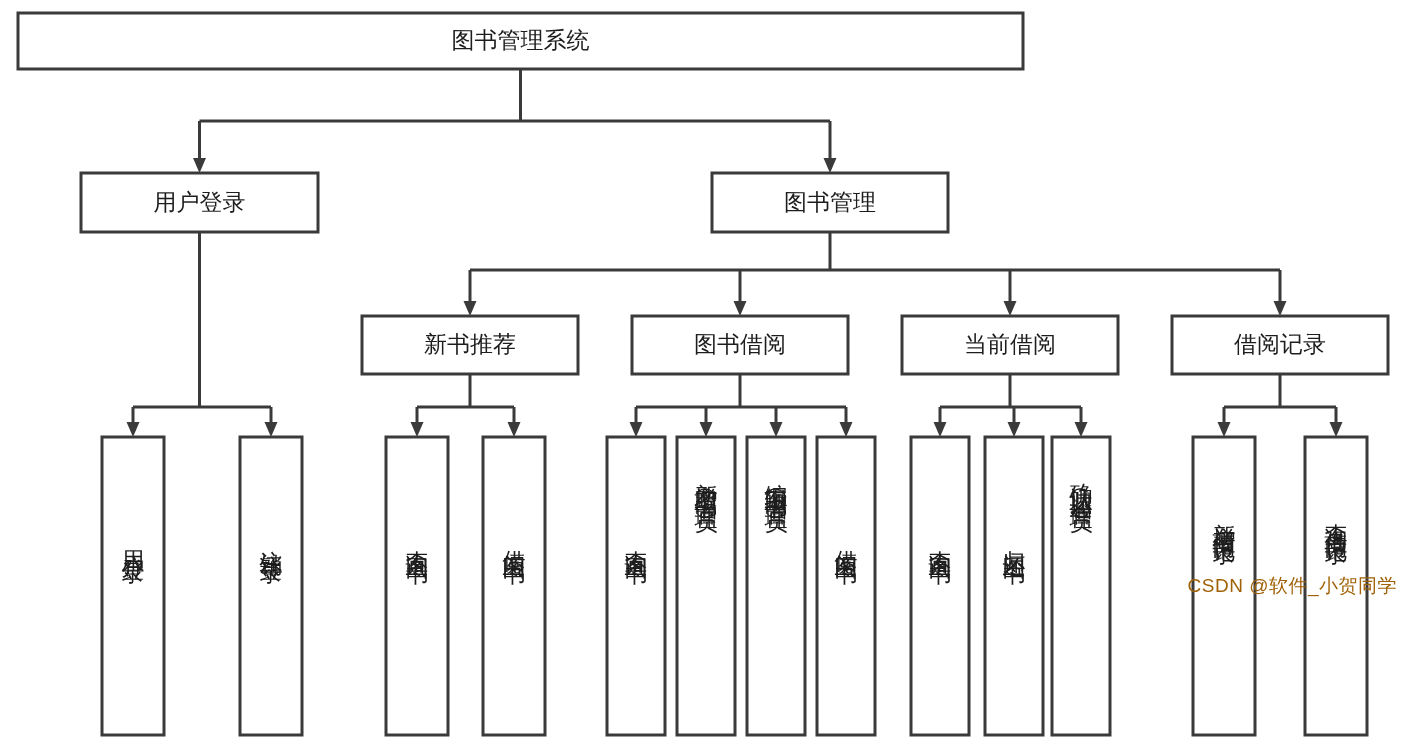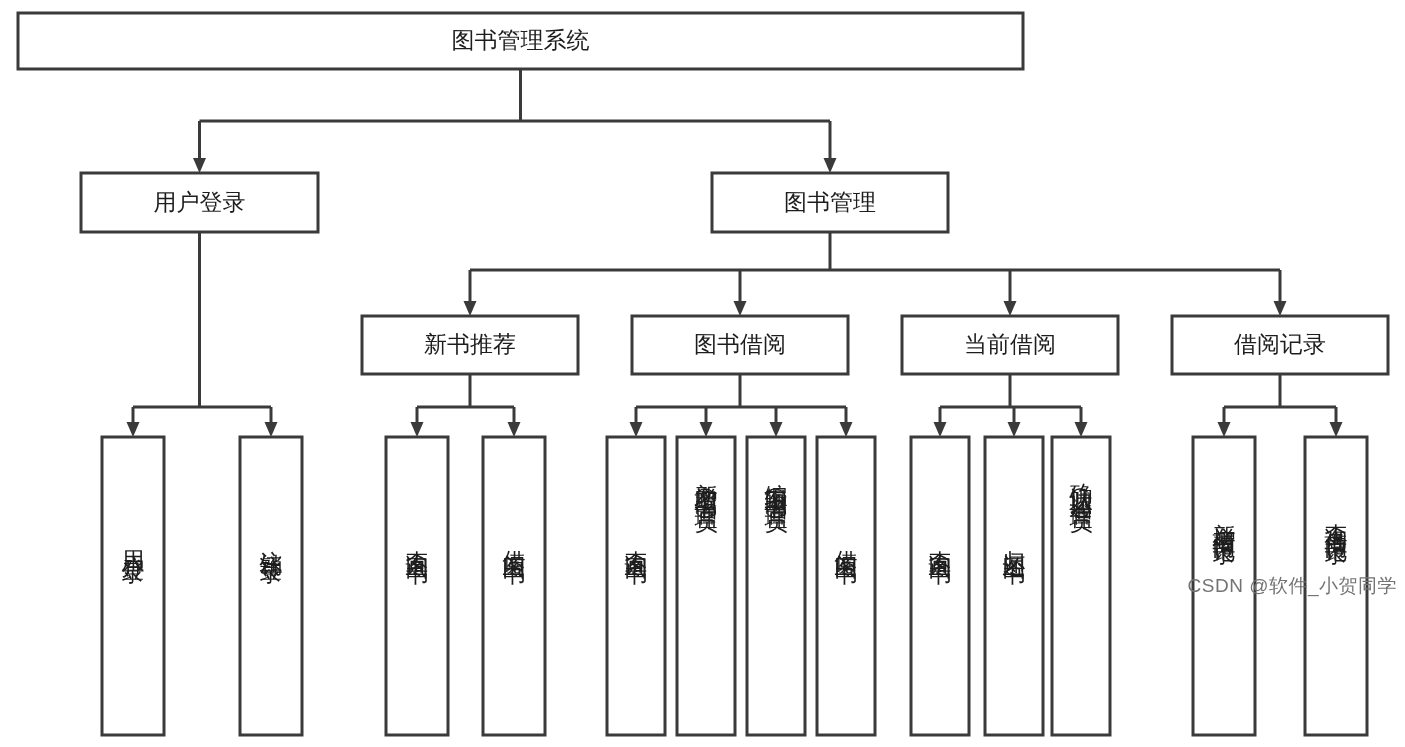--- a/index.html
+++ b/index.html
@@ -64,21 +64,21 @@
     color: #1d1d1d;
     letter-spacing: 4px;
     white-space: nowrap;
   }
   .watermark {
     position: absolute;
     right: 8px;
     bottom: 6px;
     font-family: "Liberation Sans", "DejaVu Sans", sans-serif;
     font-size: 19px;
-    color: #737373;
+    color: #a16207;
     letter-spacing: 0.5px;
     white-space: nowrap;
     pointer-events: none;
   }
 </style>
 </head>
 <body>
 
 <div id="diagram-root">
   <svg class="flow" viewBox="0 0 1405 747">

